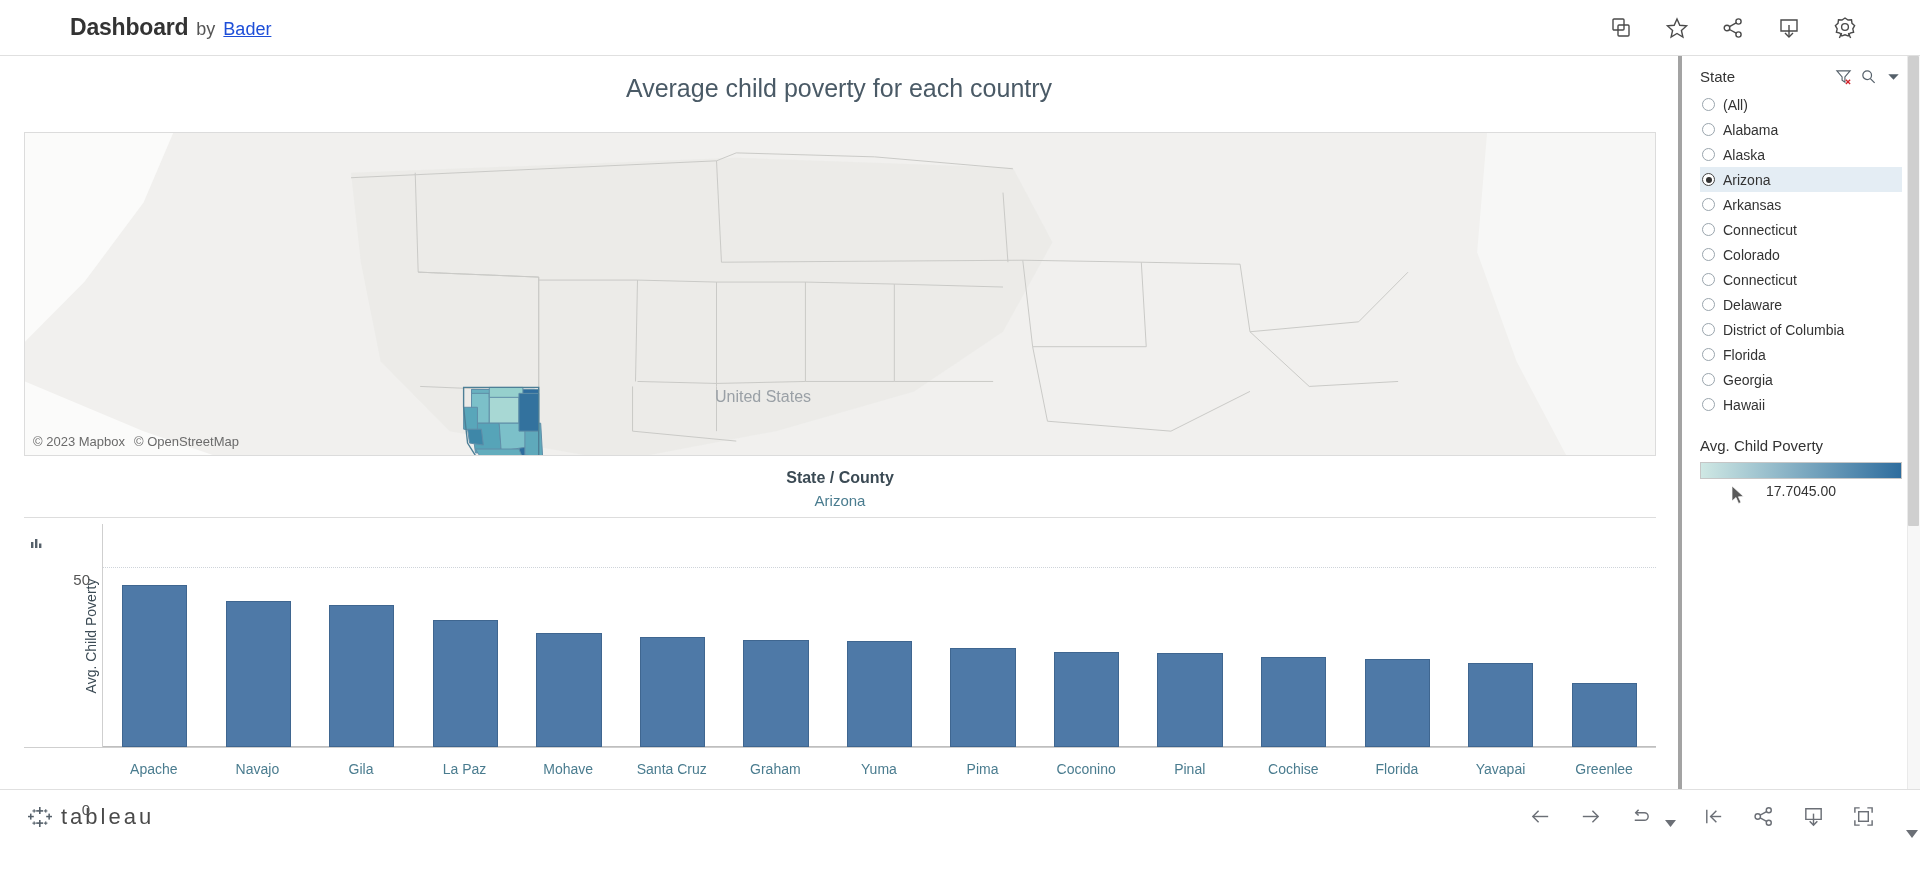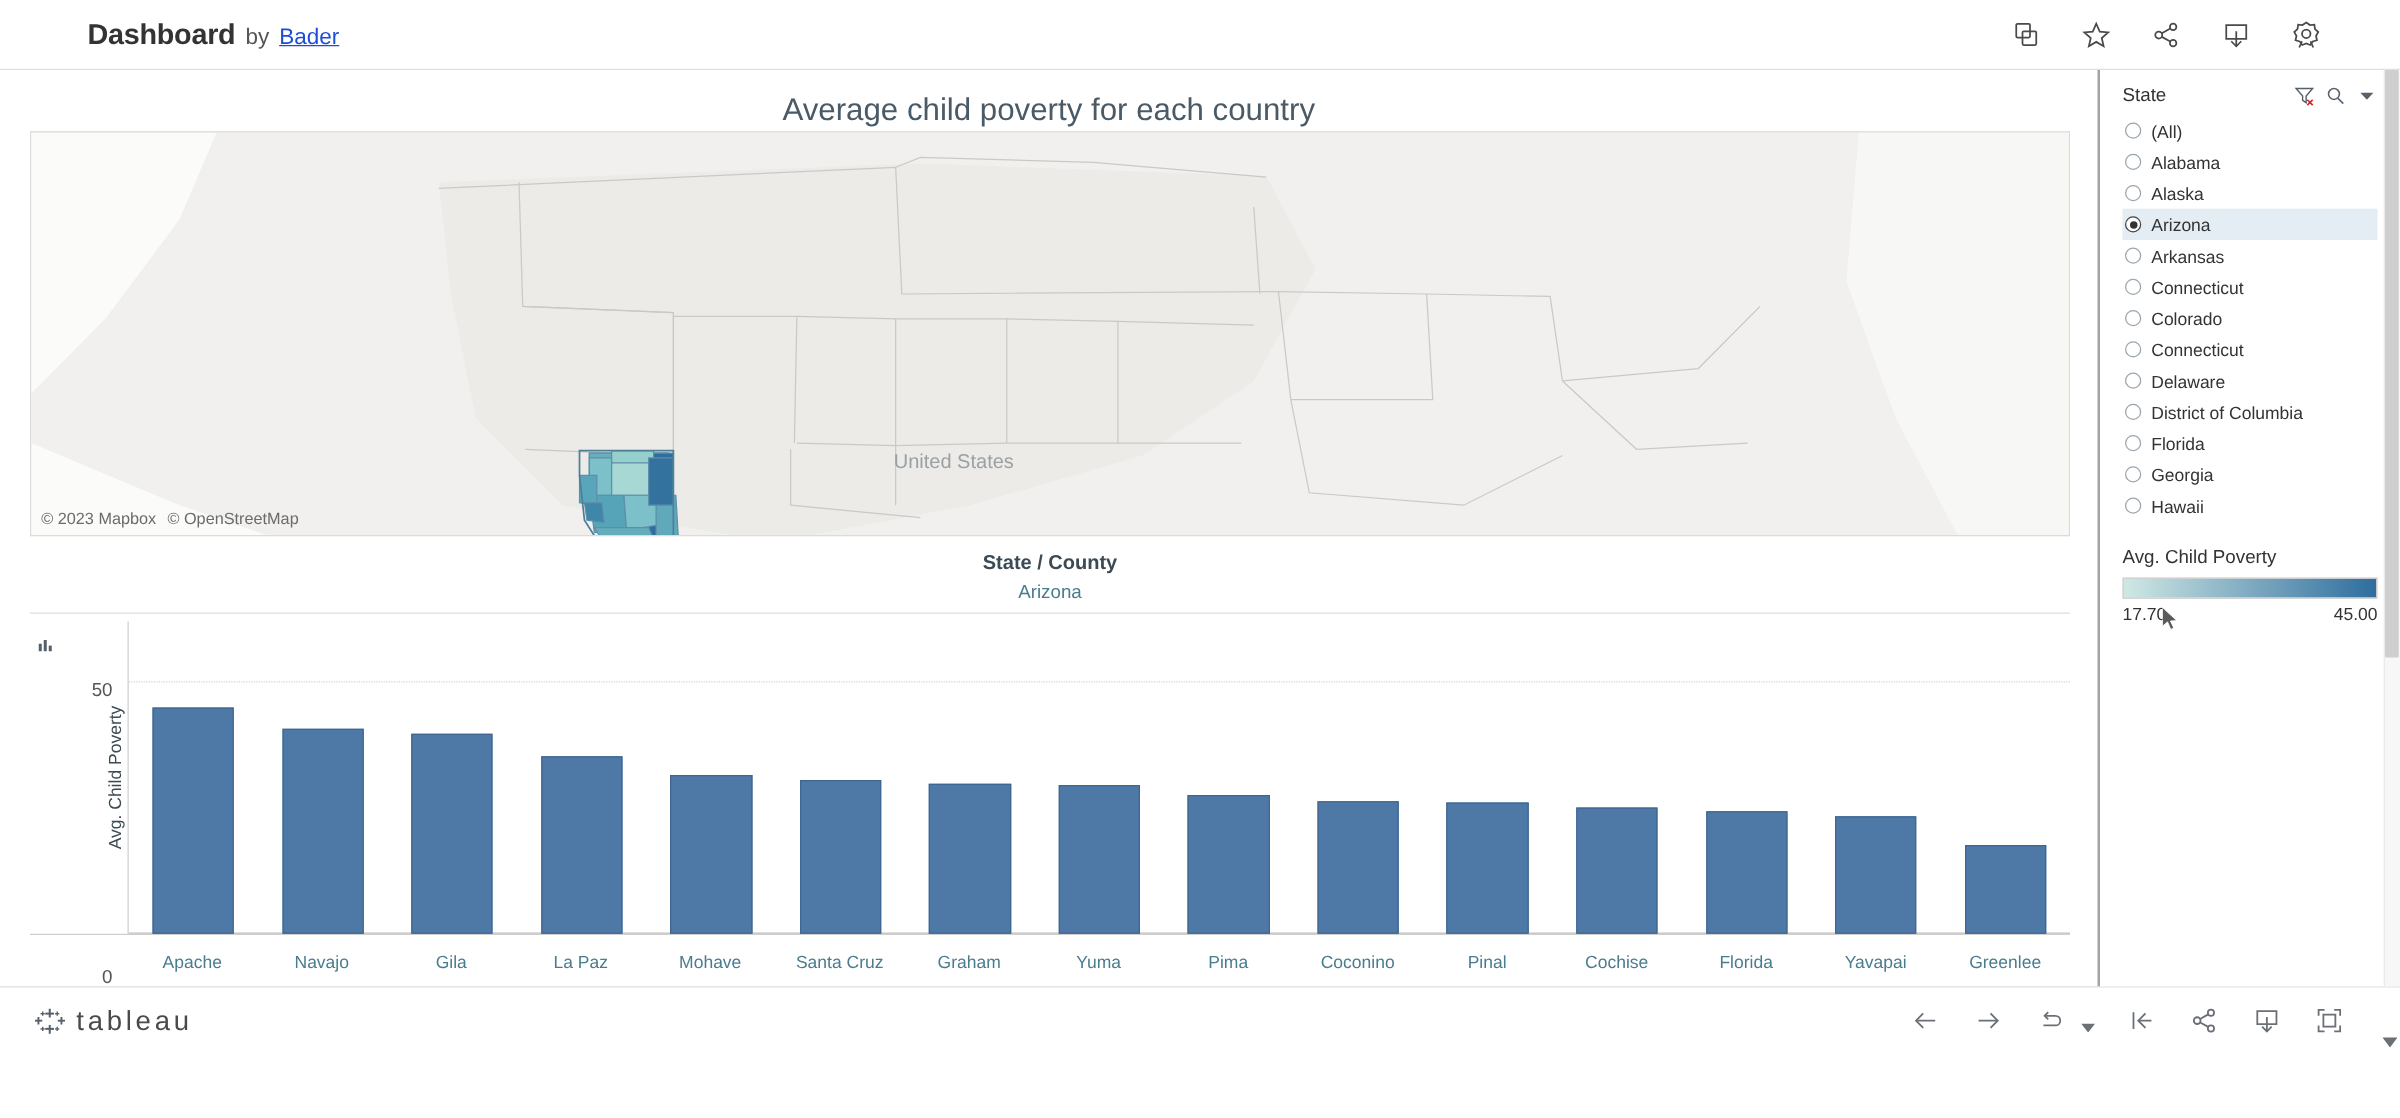--- a/index.html
+++ b/index.html
@@ -25,32 +25,32 @@
   .dash-author { font-size: 18px; color: #1d4ed8; text-decoration: underline; cursor: pointer; }
   .top-icons { margin-left: auto; display: flex; align-items: center; gap: 30px; padding-right: 40px; }
   .ticon { width: 26px; height: 26px; color: #4a4a4a; cursor: pointer; display: flex; align-items: center; justify-content: center; }
   .ticon svg { width: 24px; height: 24px; stroke: #4a4a4a; fill: none; stroke-width: 1.4; }
 
   
   .body-area { flex: 1 1 auto; display: flex; position: relative; min-height: 0; }
   .left-pane { flex: 1 1 auto; display: flex; flex-direction: column; min-width: 0; padding: 0 0 0 0; }
   .right-pane {
     flex: 0 0 242px; width: 242px;
-    border-left: 2px solid #a3a3a3;
+    border-left: 4px solid #a3a3a3;
     padding: 12px 18px 0 18px;
     background: #ffffff;
     position: relative;
   }
 
   
   .viz-title {
     text-align: center;
     font-size: 25px;
     color: #4a5a66;
-    padding: 18px 0 2px 0;
+    padding: 18px 0 29px 0;
     font-weight: normal;
   }
 
   
   .map-box {
     margin: 0 22px 0 24px;
     height: 324px;
     border: 1px solid #dcdcdc;
     background: #f2f2f0;
     position: relative;
@@ -116,21 +116,21 @@
   .fitem.sel .radio { border-color: #444; }
   .fitem.sel .radio::after {
     content: ""; position: absolute; left: 2.5px; top: 2.5px;
     width: 6px; height: 6px; border-radius: 50%; background: #333;
   }
 
   
   .legend { margin-top: 20px; }
   .legend-title { font-size: 15px; color: #333; margin-bottom: 8px; }
   .legend-bar { height: 17px; width: 100%; border: 1px solid #c6c6c6; }
-  .legend-vals { display: flex; justify-content: space-between; margin-top: 4px; font-size: 14px; color: #333; }
+  .legend-vals { display: flex; justify-content: center; margin-top: 4px; font-size: 14px; color: #333; }
 
   .cursor-arrow { position: absolute; left: 1740px; top: 588px; width: 14px; height: 20px; pointer-events: none; }
 
   
   .bottombar {
     height: 55px; flex: 0 0 55px;
     border-top: 1px solid #e0e0e0;
     display: flex; align-items: center;
     padding: 0 44px 0 20px;
     background: #ffffff;

